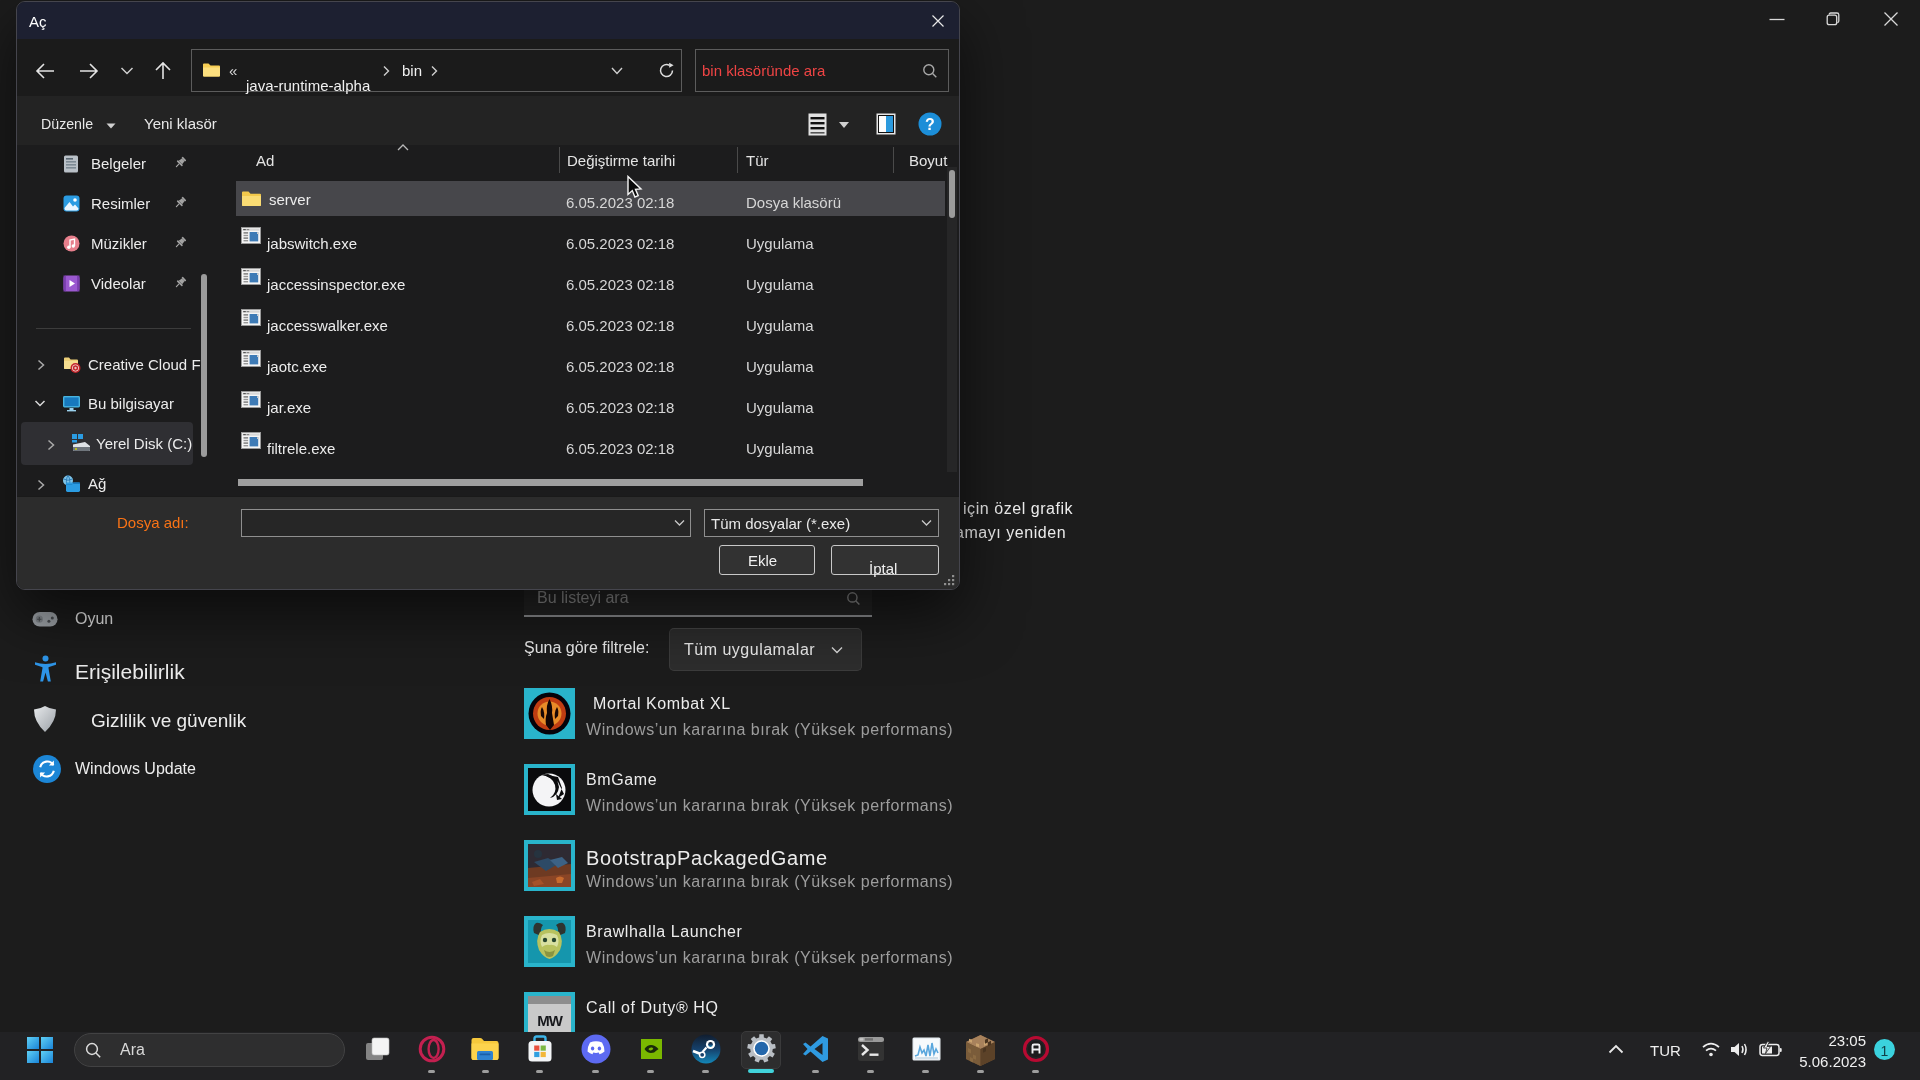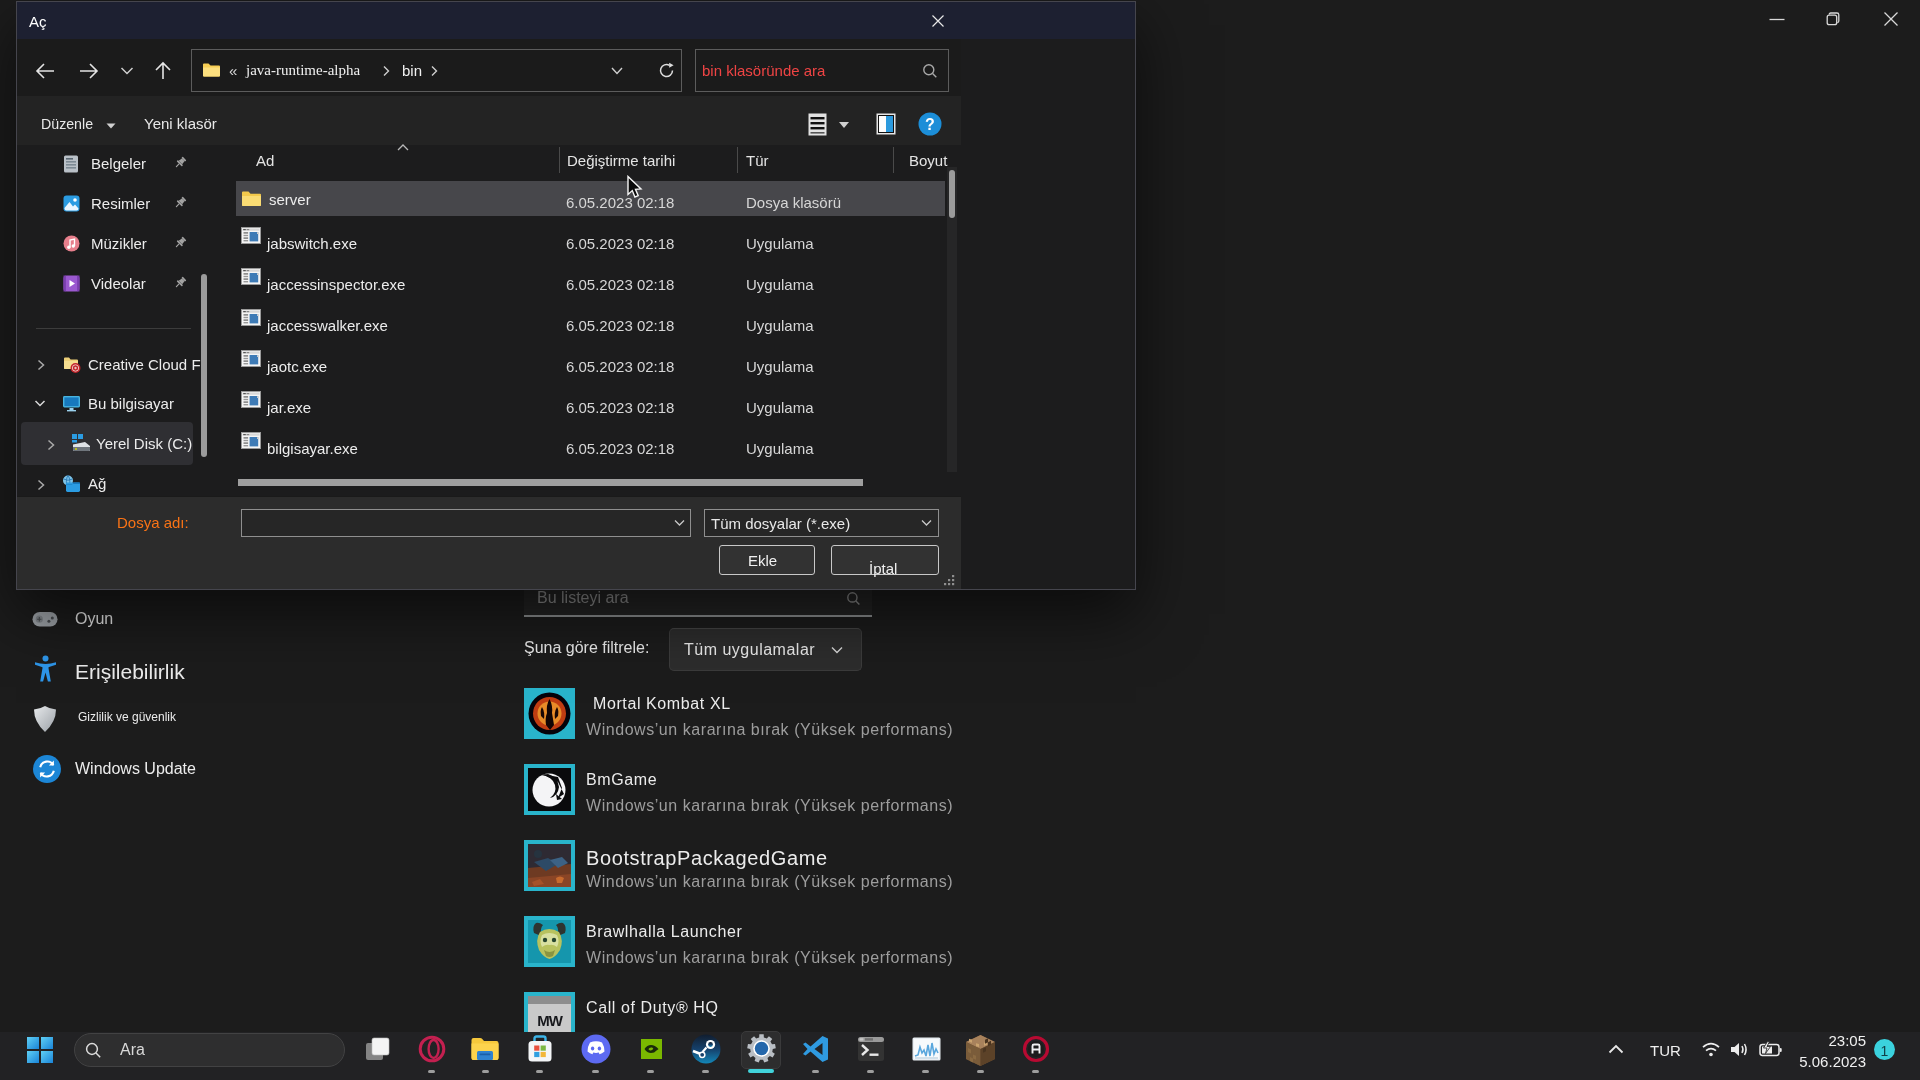--- a/index.html
+++ b/index.html
@@ -62,21 +62,21 @@
 
 <svg class="a" style="left:33px;top:705px" width="24" height="28" viewBox="0 0 24 28">
       <defs>
         <linearGradient id="sh" x1="0" y1="0" x2="1" y2="1">
           <stop offset="0" stop-color="#e8eaec"></stop>
           <stop offset="1" stop-color="#9aa0a6"></stop>
         </linearGradient>
       </defs>
       <path d="M12 1 Q16.5 3.8 23 4.6 Q23 17 12 27 Q1 17 1 4.6 Q7.5 3.8 12 1 Z" fill="url(#sh)"></path>
     </svg>
-<div class="a txt" style="left:78px;top:711px;font-size:12px;">Gizlilik ve güvenlik</div>
+<div class="a txt" style="left:91px;top:711px;font-size:19px;">Gizlilik ve güvenlik</div>
 
 <svg class="a" style="left:32px;top:754px" width="30" height="30" viewBox="0 0 30 30">
       <circle cx="15" cy="15" r="14" fill="#1c86d6"></circle>
       <path d="M8.2 13.2 A7.2 7.2 0 0 1 21.4 11" fill="none" stroke="#fff" stroke-width="2.1"></path>
       <path d="M21.9 6.5 L21.9 11.5 L16.9 11.5 Z" fill="#fff"></path>
       <path d="M21.8 16.8 A7.2 7.2 0 0 1 8.6 19" fill="none" stroke="#fff" stroke-width="2.1"></path>
       <path d="M8.1 23.5 L8.1 18.5 L13.1 18.5 Z" fill="#fff"></path>
     </svg>
 <div class="a txt" style="left:75px;top:761px;font-size:16px;">Windows Update</div>
 
@@ -132,21 +132,21 @@
 <div class="a txt mut" style="left:586px;top:950px;font-size:16px;">Windows’un kararına bırak (Yüksek performans)</div>
 
 <div class="a" style="left:524px;top:992px;width:51px;height:51px;background:#29b4cb;"></div>
 <svg class="a" style="left:528px;top:996px" width="43" height="43" viewBox="0 0 43 43">
       <rect width="43" height="43" fill="#c9c9c9"></rect>
       <rect x="0" y="0" width="43" height="8" fill="#8d8d8d"></rect>
       <text x="21.5" y="30" text-anchor="middle" font-family="Liberation Sans" font-size="15" font-weight="bold" fill="#17181c" letter-spacing="-1">MW</text>
     </svg>
 <div class="a txt" style="left:586px;top:1000px;font-size:16px;letter-spacing:0.6px;">Call of Duty® HQ</div>
 
-<div class="a" style="left:16px;top:1px;width:1120px;height:589px;background:#1c1c1d;border:1px solid #45454d;border-radius:0;box-sizing:border-box;box-shadow:0 24px 60px rgba(0,0,0,0.6);overflow:hidden;">
+<div class="a" style="left:16px;top:1px;width:944px;height:589px;background:#1c1c1d;border:1px solid #45454d;border-radius:9px;box-sizing:border-box;box-shadow:0 24px 60px rgba(0,0,0,0.6);overflow:hidden;">
 
   <div class="a" style="left:0;top:0;width:100%;height:37px;background:#1d2031;"></div>
   <div class="a" style="left:0;top:37px;width:944px;height:57px;background:#1b1b1b;"></div>
   <div class="a" style="left:0;top:94px;width:944px;height:49px;background:#232323;"></div>
   <div class="a txt" style="left:12px;top:12px;font-size:15px;color:#fff;">Aç</div>
   <svg class="a" style="left:913px;top:11px" width="16" height="16" viewBox="0 0 16 16">
         <path d="M2.5 2.5 L13.5 13.5 M13.5 2.5 L2.5 13.5" stroke="#e8e8e8" stroke-width="1.2"></path>
       </svg>
 
   <svg class="a" style="left:17px;top:59px" width="22" height="20" viewBox="0 0 22 20">
@@ -161,21 +161,21 @@
   <svg class="a" style="left:135px;top:58px" width="22" height="22" viewBox="0 0 22 22">
         <path d="M11 19 L11 3 M4 10 L11 3 L18 10" fill="none" stroke="#e4e4e4" stroke-width="1.6"></path>
       </svg>
 
   <div class="a" style="left:174px;top:47px;width:491px;height:43px;border:1px solid #5c5c5c;box-sizing:border-box;background:#1b1b1b;"></div>
   <svg class="a" style="left:185px;top:60px" width="19" height="16" viewBox="0 0 19 16">
         <path d="M1 2.5 Q1 1.5 2 1.5 L6.5 1.5 L8.5 3.5 L17 3.5 Q18 3.5 18 4.5 L18 13.5 Q18 14.5 17 14.5 L2 14.5 Q1 14.5 1 13.5 Z" fill="#f7ce54"></path>
         <path d="M1 5.5 L18 5.5 L18 13.5 Q18 14.5 17 14.5 L2 14.5 Q1 14.5 1 13.5 Z" fill="#fcdf7e"></path>
       </svg>
   <div class="a txt" style="left:212px;top:61px;color:#d8d8d8;">«</div>
-  <div class="a txt" style="left:229px;top:61px;color:#f0f0f0;font-family:Liberation Serif, serif;">java-runtime-alpha</div>
+  <div class="a txt" style="left:229px;top:76px;color:#f0f0f0;">java-runtime-alpha</div>
   <svg class="a" style="left:364px;top:62px" width="10" height="14" viewBox="0 0 10 14">
         <path d="M3 2.5 L7.5 7 L3 11.5" fill="none" stroke="#cfcfcf" stroke-width="1.4"></path>
       </svg>
   <div class="a txt" style="left:385px;top:61px;color:#f0f0f0;text-align:right;">bin</div>
   <svg class="a" style="left:412px;top:62px" width="10" height="14" viewBox="0 0 10 14">
         <path d="M3 2.5 L7.5 7 L3 11.5" fill="none" stroke="#cfcfcf" stroke-width="1.4"></path>
       </svg>
   <svg class="a" style="left:593px;top:63px" width="14" height="12" viewBox="0 0 14 12">
         <path d="M2 3 L7 8.5 L12 3" fill="none" stroke="#cfcfcf" stroke-width="1.4"></path>
       </svg>
@@ -357,21 +357,21 @@
   <div class="a txt" style="left:729px;top:275px;color:#d6d6d6;">Uygulama</div>
   <div class="a txt" style="left:250px;top:316px;">jaccesswalker.exe</div>
   <div class="a txt" style="left:549px;top:316px;color:#d6d6d6;">6.05.2023 02:18</div>
   <div class="a txt" style="left:729px;top:316px;color:#d6d6d6;">Uygulama</div>
   <div class="a txt" style="left:250px;top:357px;">jaotc.exe</div>
   <div class="a txt" style="left:549px;top:357px;color:#d6d6d6;">6.05.2023 02:18</div>
   <div class="a txt" style="left:729px;top:357px;color:#d6d6d6;">Uygulama</div>
   <div class="a txt" style="left:250px;top:398px;">jar.exe</div>
   <div class="a txt" style="left:549px;top:398px;color:#d6d6d6;">6.05.2023 02:18</div>
   <div class="a txt" style="left:729px;top:398px;color:#d6d6d6;">Uygulama</div>
-  <div class="a txt" style="left:250px;top:439px;">bilgisayar.exe</div>
+  <div class="a txt" style="left:250px;top:439px;">filtrele.exe</div>
   <div class="a txt" style="left:549px;top:439px;color:#d6d6d6;">6.05.2023 02:18</div>
   <div class="a txt" style="left:729px;top:439px;color:#d6d6d6;">Uygulama</div>
 
   <svg class="a" style="left:224px;top:225px" width="20" height="17" viewBox="0 0 20 17">
         <rect x="0.5" y="0.5" width="19" height="16" fill="#f5f5f5" stroke="#9a9a9a" stroke-width="1"></rect>
         <rect x="1.5" y="1.5" width="17" height="2.2" fill="#d8d8d8"></rect>
         <rect x="2.2" y="2" width="2.6" height="1.2" fill="#555"></rect>
         <rect x="5.6" y="2" width="2.6" height="1.2" fill="#888"></rect>
         <rect x="2.5" y="5.2" width="4.6" height="1.4" fill="#777"></rect>
         <rect x="2.5" y="7.8" width="4.6" height="1.4" fill="#999"></rect>

